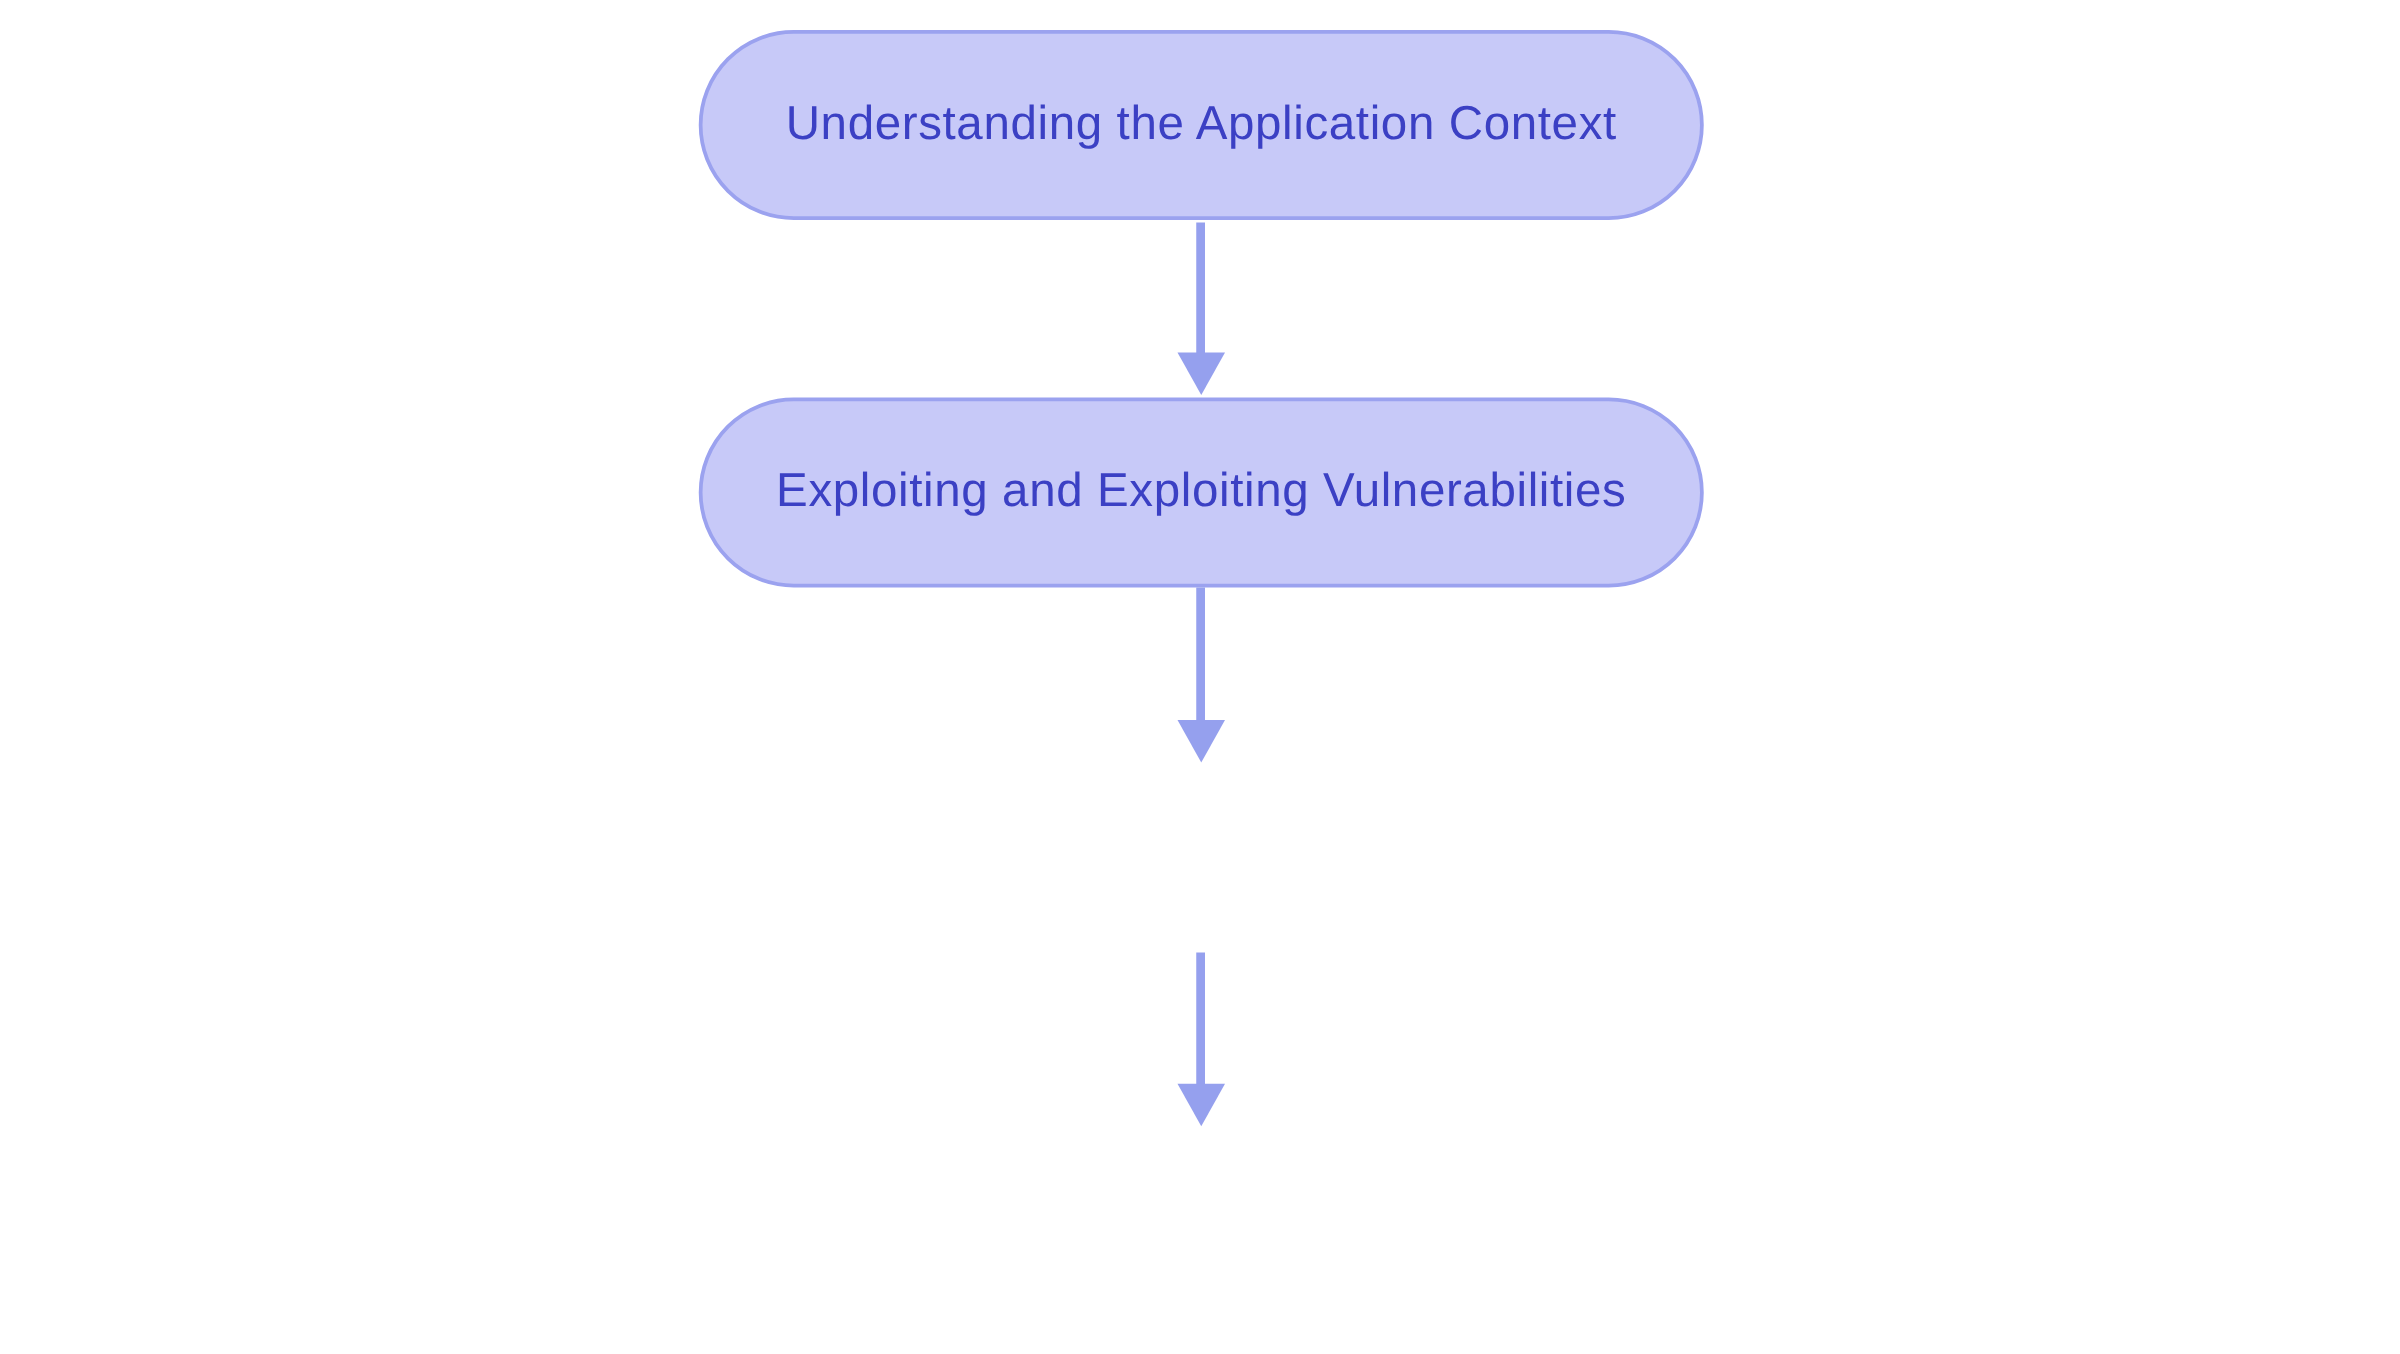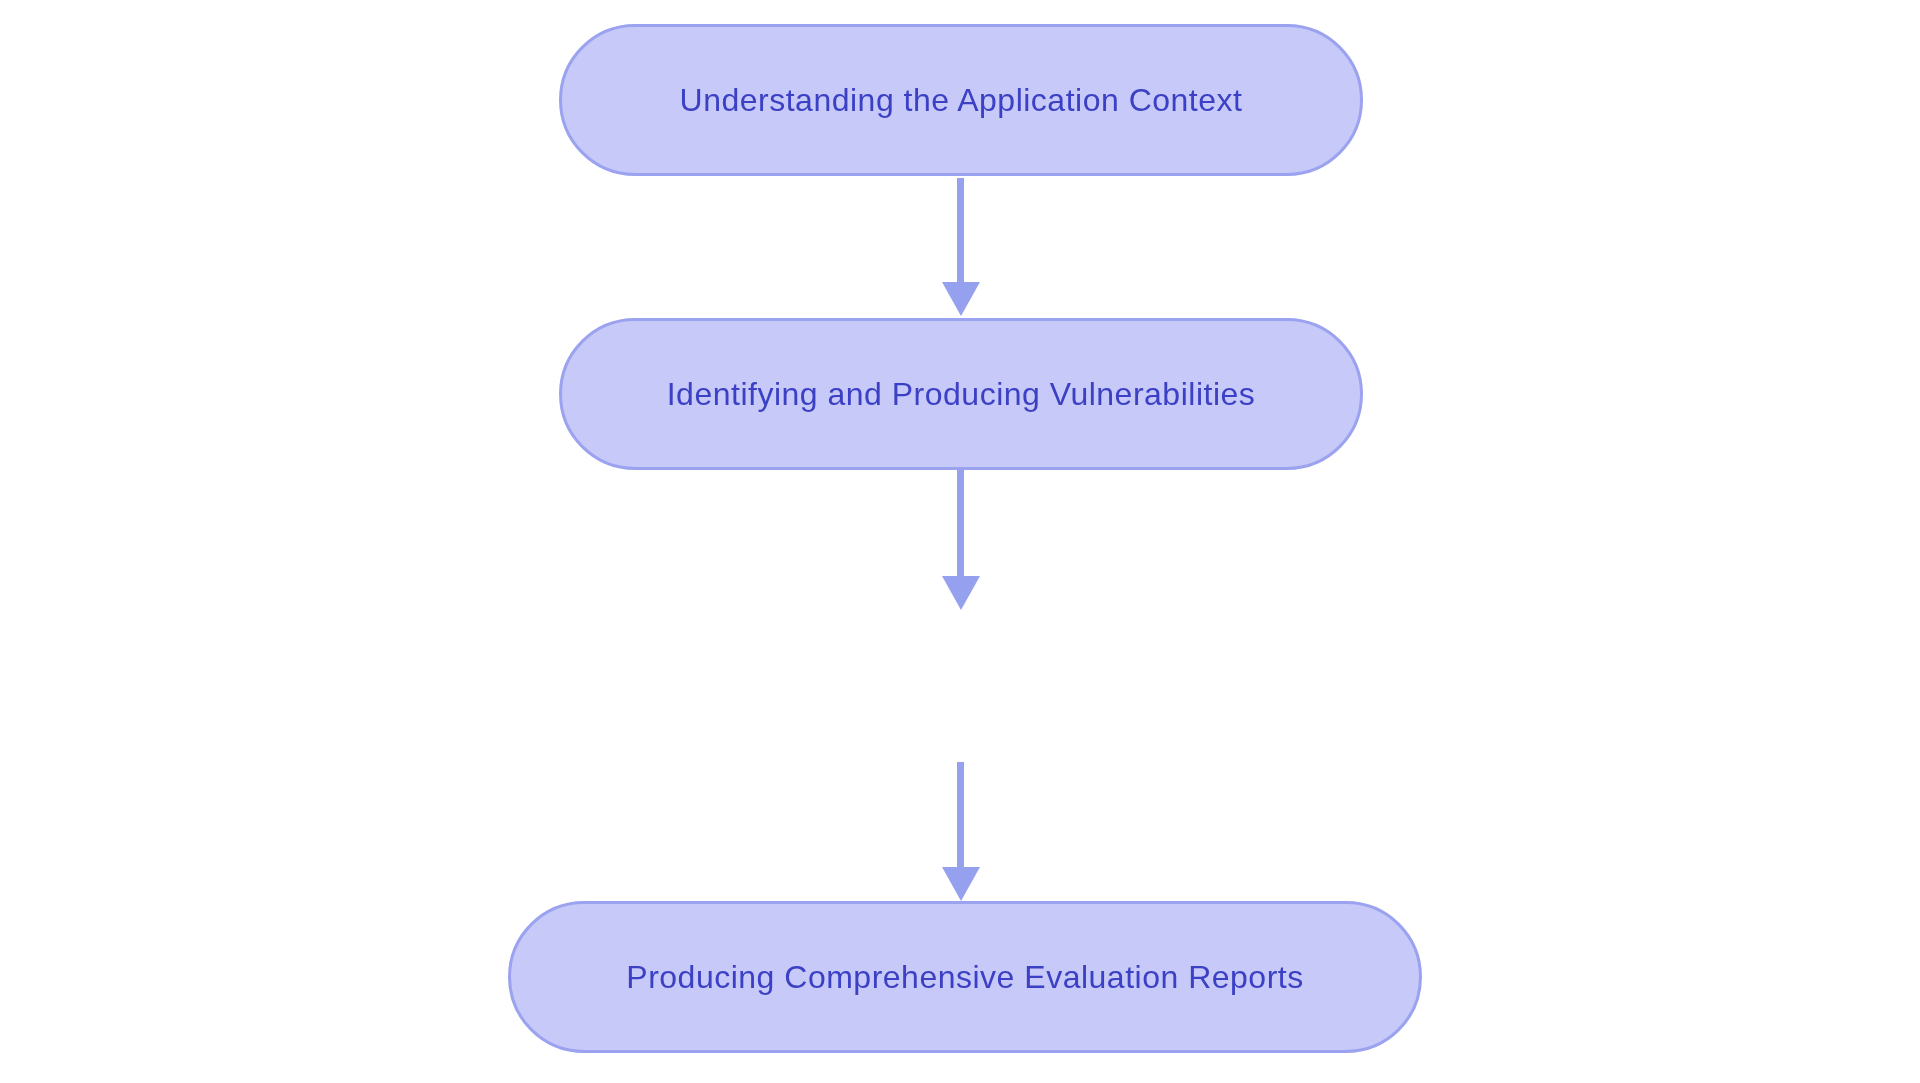--- a/index.html
+++ b/index.html
@@ -25,21 +25,21 @@
     background: var(--node-fill);
     border: 3px solid var(--node-border);
     border-radius: 76px;
     display: flex;
     align-items: center;
     justify-content: center;
     text-align: center;
   }
   .flow-node .node-label {
     color: var(--node-text);
-    font-size: 32px;
+    font-size: 38px;
     font-weight: 400;
     letter-spacing: 0.5px;
     line-height: 1.2;
     padding: 0 30px;
     white-space: nowrap;
   }
   .node-1 { left: 559px; top: 24px;  width: 804px; }
   .node-2 { left: 559px; top: 318px; width: 804px; }
   .node-3 { left: 605px; top: 610px; width: 727px; }
   .node-4 { left: 508px; top: 901px; width: 914px; }
@@ -73,31 +73,28 @@
   <div class="flow-node node-1">
     <span class="node-label">Understanding the Application Context</span>
   </div>
 
   <div class="flow-arrow arrow-1">
     <div class="arrow-line"></div>
     <div class="arrow-head"></div>
   </div>
 
   <div class="flow-node node-2">
-    <span class="node-label">Identifying and Producing Vulnerabilities</span>
+    <span class="node-label">Exploiting and Exploiting Vulnerabilities</span>
   </div>
 
   <div class="flow-arrow arrow-2">
     <div class="arrow-line"></div>
     <div class="arrow-head"></div>
   </div>
 
 
   <div class="flow-arrow arrow-3">
     <div class="arrow-line"></div>
     <div class="arrow-head"></div>
   </div>
 
-  <div class="flow-node node-4">
-    <span class="node-label">Producing Comprehensive Evaluation Reports</span>
-  </div>
 
 </div>
 
 </body></html>

